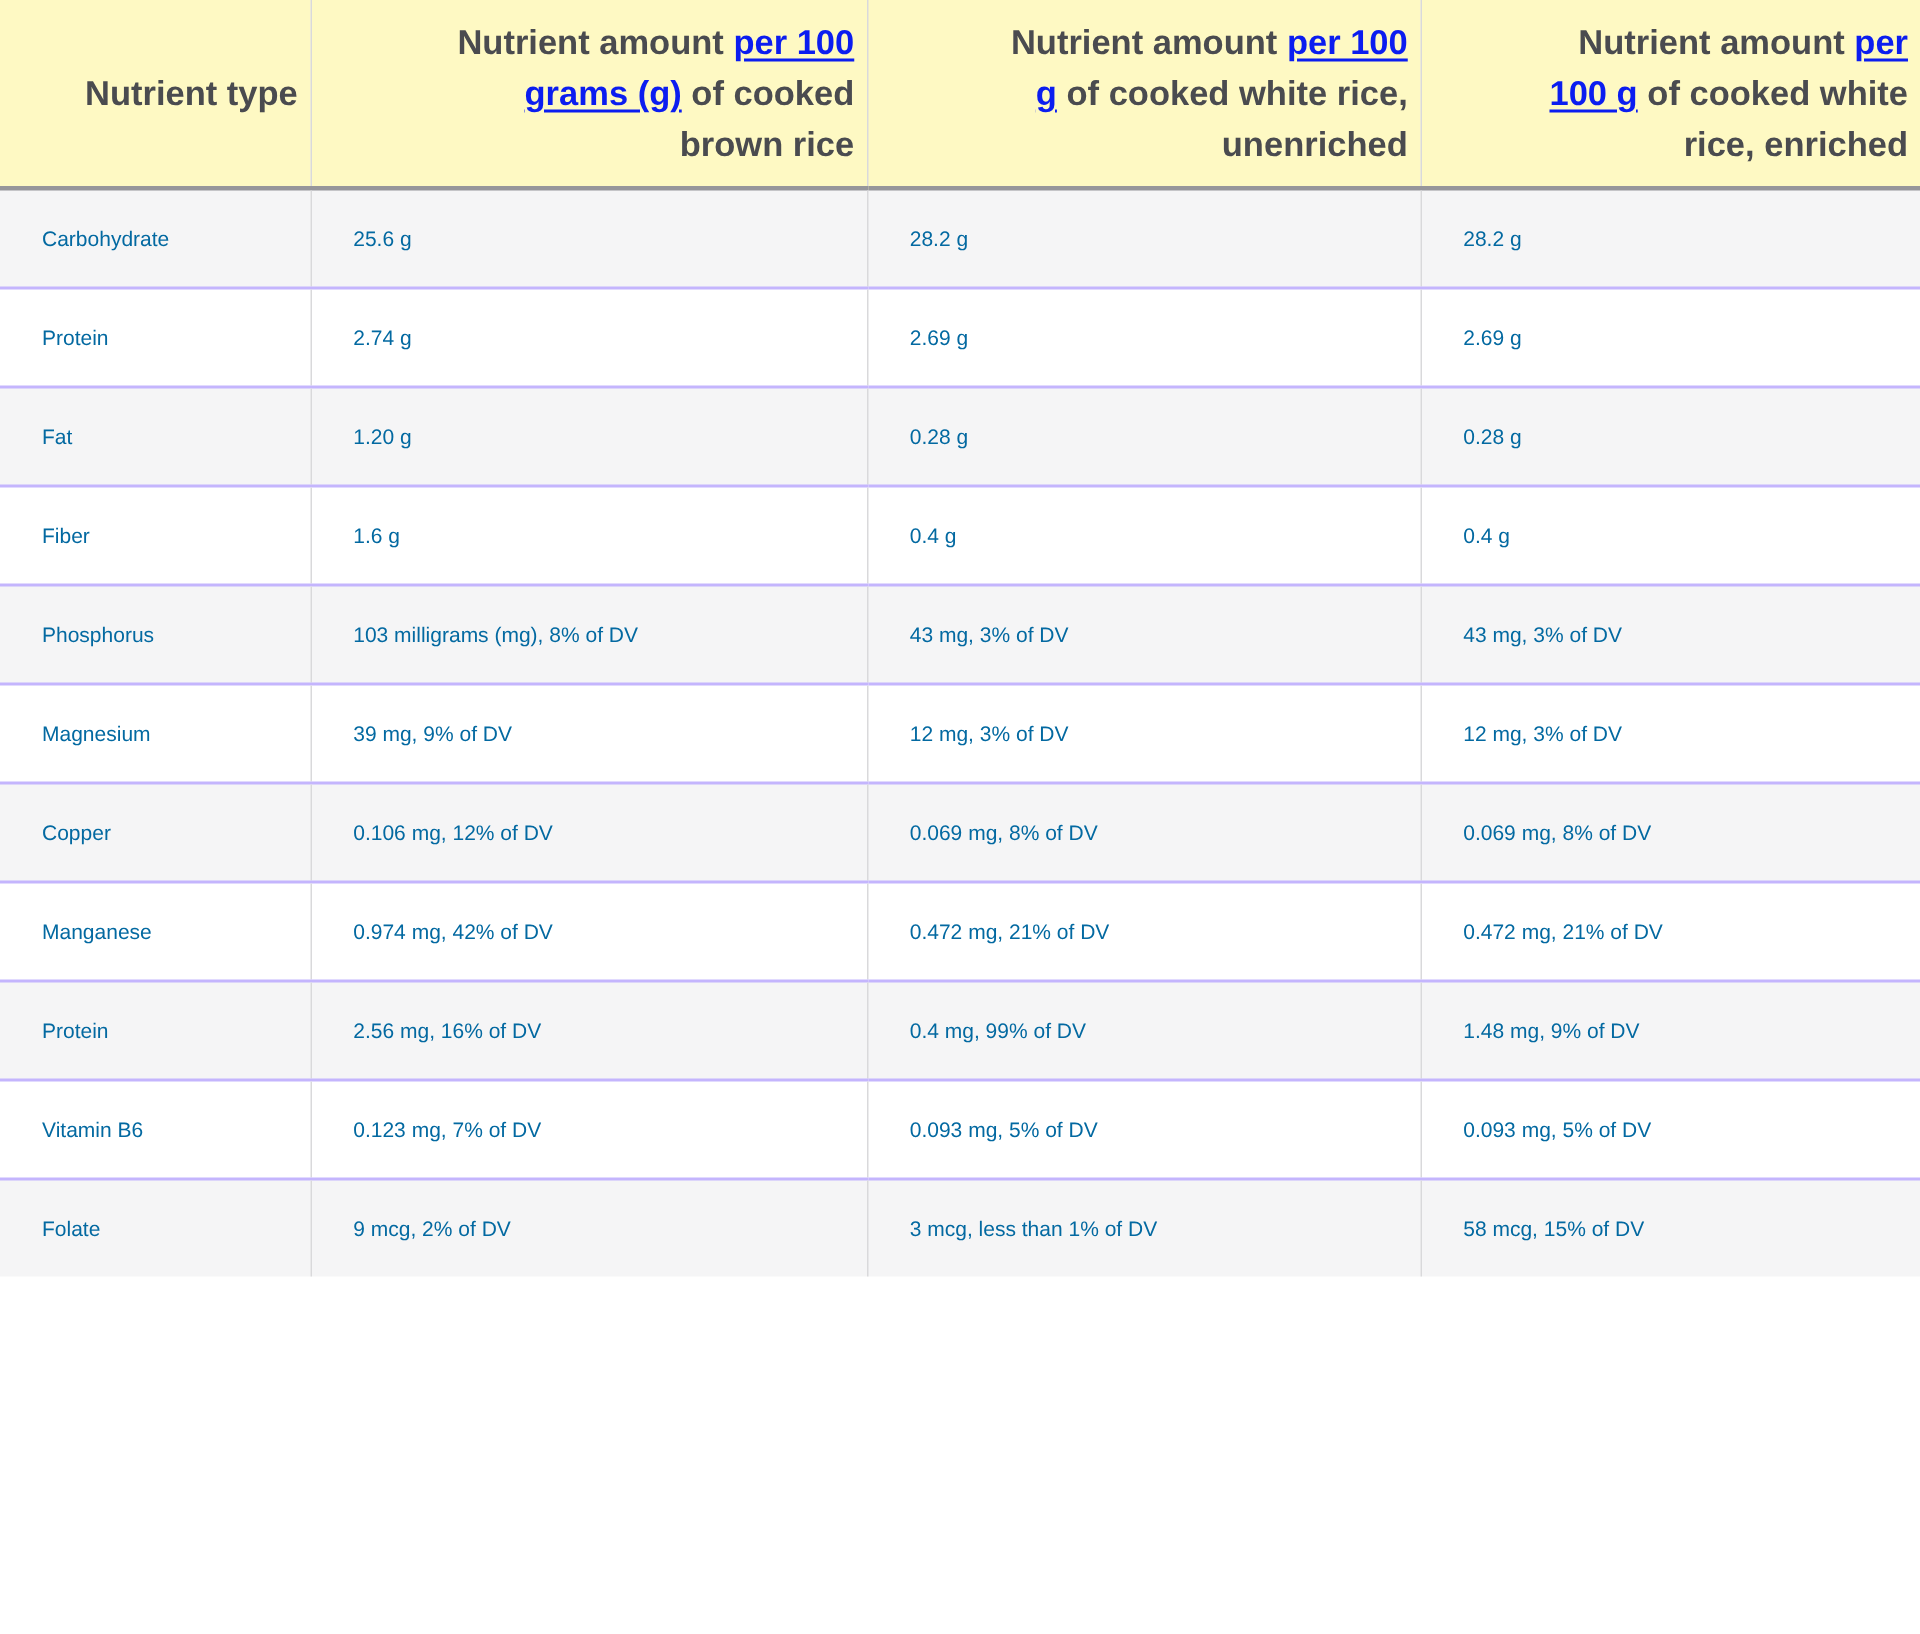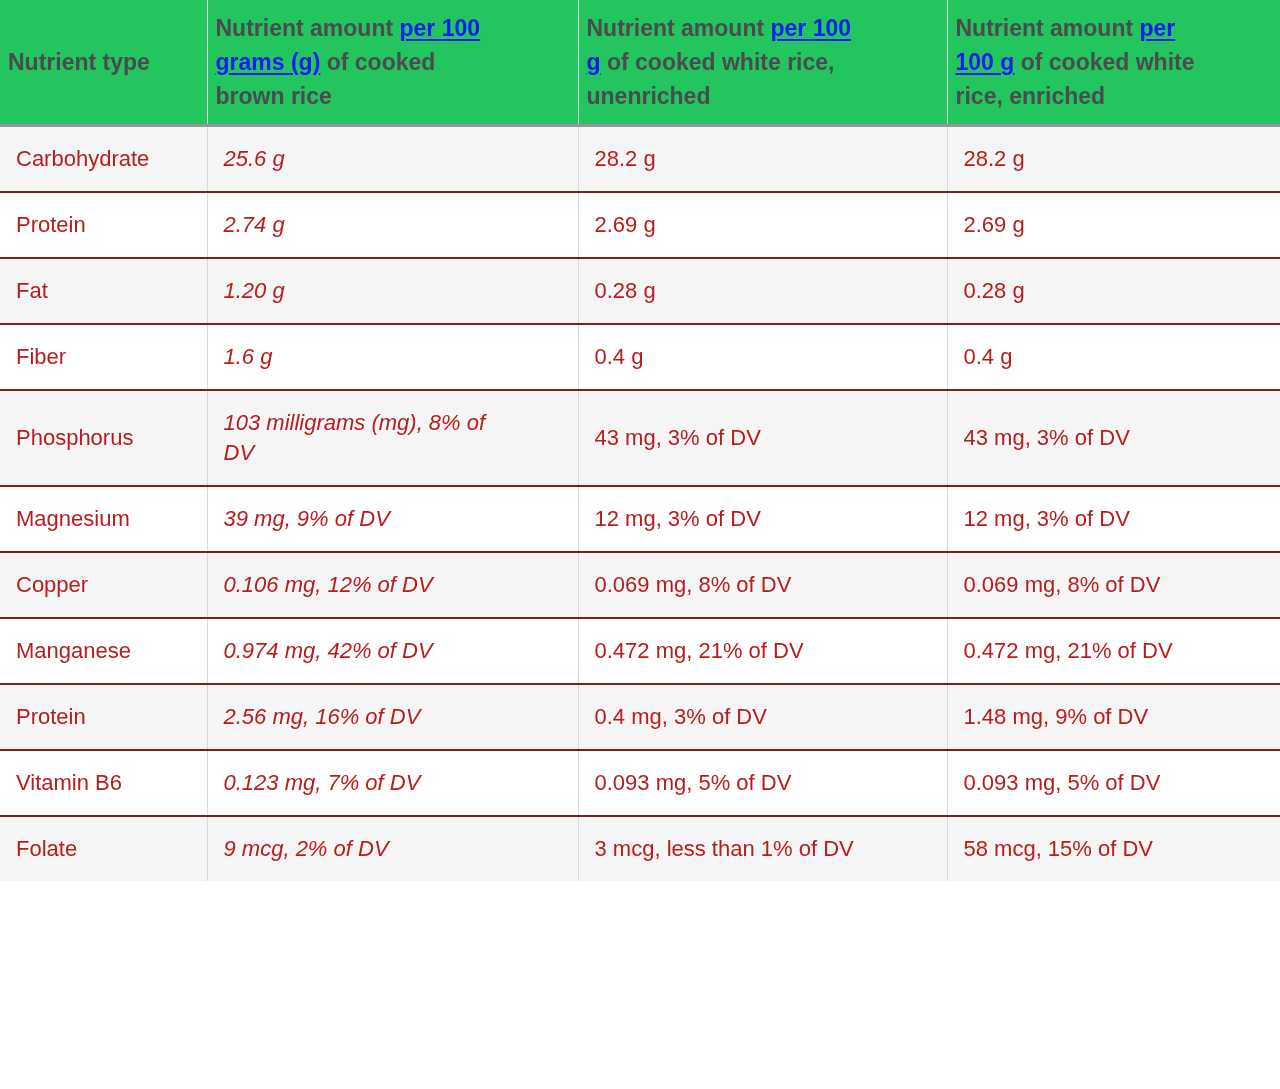--- a/index.html
+++ b/index.html
@@ -15,56 +15,56 @@
     width: 1280px;
     border-collapse: collapse;
     table-layout: fixed;
   }
   col.c1 { width: 207px; }
   col.c2 { width: 371px; }
   col.c3 { width: 369px; }
   col.c4 { width: 333px; }
 
   thead th {
-    background: #22c55e;
+    background: #fef9c3;
     color: #4a4b4f;
     font-size: 23px;
     font-weight: bold;
     line-height: 34px;
-    text-align: left;
+    text-align: right;
     vertical-align: middle;
     padding: 11px 8px;
     border-bottom: 3px solid #96969a;
   }
   thead th + th, tbody td + td { border-left: 1px solid #d9d9db; }
 
   .hwrap { display: inline-block; max-width: 272px; }
   th.narrow .hwrap { max-width: 252px; }
 
   thead a.hdr-link {
     color: #0b1df0;
     font-weight: bold;
     text-decoration: underline;
     text-decoration-thickness: 2px;
     text-underline-offset: 3px;
     cursor: pointer;
   }
 
   tbody td {
-    color: #b91c1c;
-    font-size: 22px;
+    color: #0369a1;
+    font-size: 14px;
     line-height: 30px;
     text-align: left;
     vertical-align: middle;
-    padding: 17px 16px;
+    padding: 17px 28px;
     background: #ffffff;
   }
-  tbody td:nth-child(2) { padding-right: 65px; font-style: italic; }
+  tbody td:nth-child(2) { padding-right: 65px; }
   tbody tr:nth-child(odd) td { background: #f5f5f6; }
-  tbody tr + tr td { border-top: 2px solid #7f1d1d; }
+  tbody tr + tr td { border-top: 2px solid #c4b5fd; }
 </style>
 </head>
 <body>
 
 <div class="page">
   <table class="nutrition">
     <colgroup>
       <col class="c1">
         <col class="c2">
         <col class="c3">
@@ -131,21 +131,21 @@
       </tr>
       <tr>
         <td>Manganese</td>
         <td>0.974 mg, 42% of DV</td>
         <td>0.472 mg, 21% of DV</td>
         <td>0.472 mg, 21% of DV</td>
       </tr>
       <tr>
         <td>Protein</td>
         <td>2.56 mg, 16% of DV</td>
-        <td>0.4 mg, 3% of DV</td>
+        <td>0.4 mg, 99% of DV</td>
         <td>1.48 mg, 9% of DV</td>
       </tr>
       <tr>
         <td>Vitamin B6</td>
         <td>0.123 mg, 7% of DV</td>
         <td>0.093 mg, 5% of DV</td>
         <td>0.093 mg, 5% of DV</td>
       </tr>
       <tr>
         <td>Folate</td>

